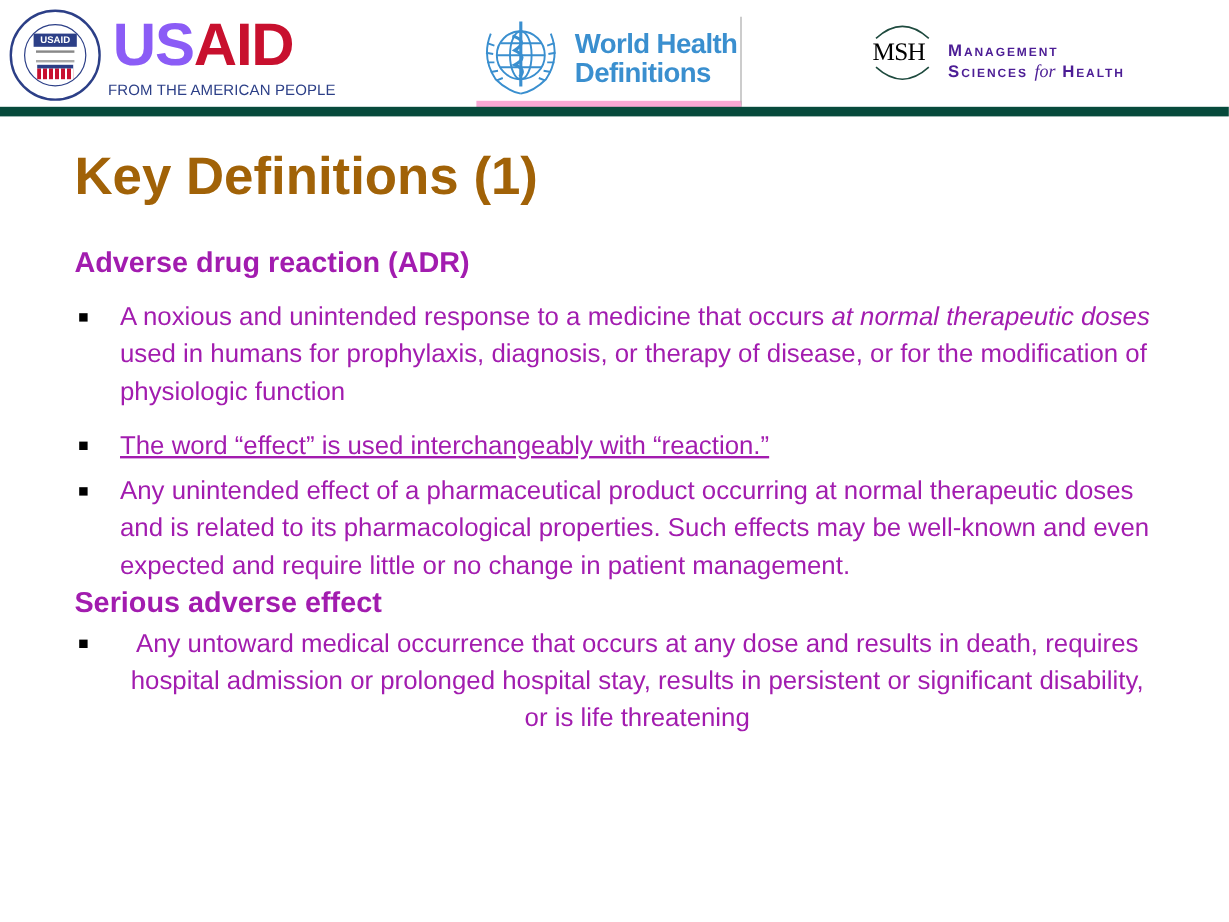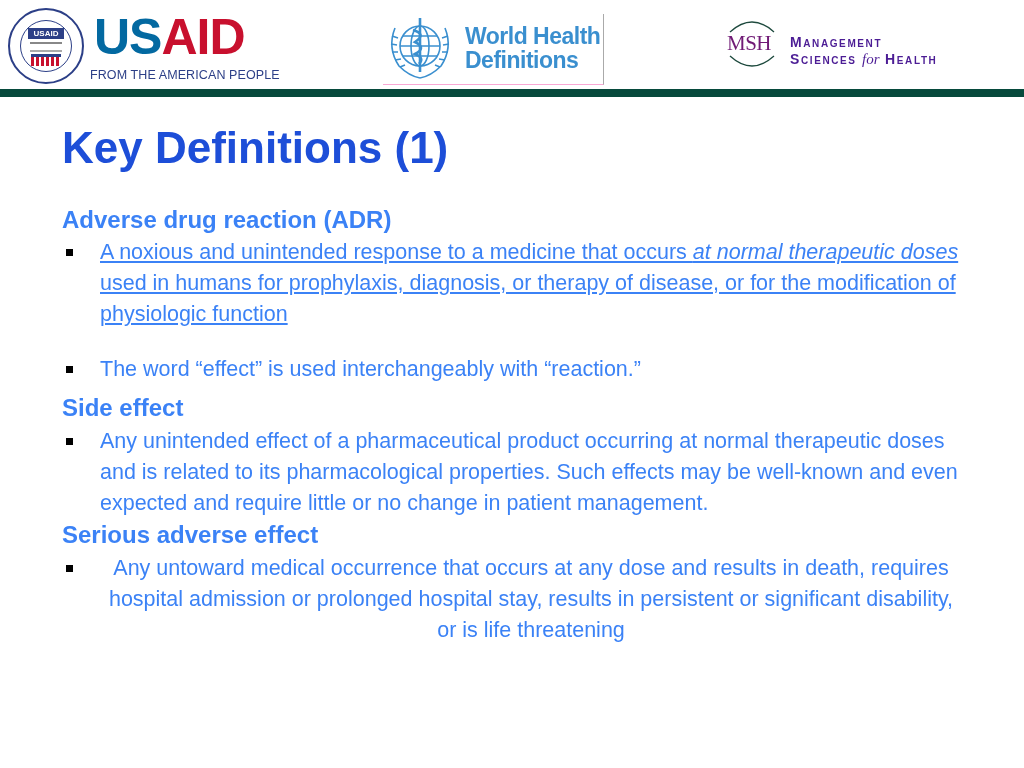--- a/index.html
+++ b/index.html
@@ -17,45 +17,45 @@
     .usaid-seal { position: absolute; left: 2px; top: 2px; width: 76px; height: 76px; border-radius: 50%;
       border: 2px solid #2c3f87; box-sizing: border-box; background: #fff; }
     .usaid-seal .inner { position: absolute; left: 10px; top: 10px; width: 52px; height: 52px; border-radius: 50%;
       border: 1px solid #2c3f87; box-sizing: border-box; }
     .usaid-seal .tag { position: absolute; left: 18px; top: 18px; width: 36px; height: 11px; background: #2c3f87;
       color: #fff; font-size: 8px; font-weight: bold; text-align: center; line-height: 11px; }
     .usaid-seal .hands { position: absolute; left: 20px; top: 32px; width: 32px; height: 6px; border-top: 2px solid #888; border-bottom: 2px solid #aaa; }
     .usaid-seal .stripes { position: absolute; left: 21px; top: 44px; width: 30px; height: 12px;
       background: repeating-linear-gradient(90deg, #c8102e 0 3px, #fff 3px 5px); border-top: 3px solid #2c3f87; box-sizing: border-box; }
     .usaid-word { position: absolute; left: 88px; top: 6px; font-size: 50px; font-weight: bold; letter-spacing: -1px; line-height: 50px; }
-    .usaid-word .us { color: #0369a1; }
+    .usaid-word .us { color: #8b5cf6; }
     .usaid-word .aid { color: #c8102e; }
     .usaid-tagline { position: absolute; left: 84px; top: 62px; font-size: 12.5px; color: #2c3f87; letter-spacing: 0.1px; white-space: nowrap; }
 
     
-    .who { position: absolute; left: 383px; top: 14px; width: 220px; height: 70px; border-right: 1px solid #aaa; border-bottom: 1px solid #f9a8d4; }
+    .who { position: absolute; left: 397px; top: 14px; width: 220px; height: 70px; border-right: 1px solid #aaa; border-bottom: 6px solid #f9a8d4; }
     .who-emblem { position: absolute; left: 0; top: 0; width: 74px; height: 68px; }
     .who-name { position: absolute; left: 82px; top: 10px; color: #3a8fcf; font-weight: bold; font-size: 23px; line-height: 24px; letter-spacing: -0.5px; white-space: nowrap; }
 
     
     .msh { position: absolute; left: 724px; top: 14px; width: 270px; height: 60px; }
     .msh-mark { position: absolute; left: 0; top: 4px; width: 56px; height: 52px; }
-    .msh-letters { position: absolute; left: 3px; top: 17px; font-family: "Liberation Serif", serif; font-size: 21px; color: #701a75; letter-spacing: -0.5px; }
+    .msh-letters { position: absolute; left: 3px; top: 17px; font-family: "Liberation Serif", serif; font-size: 21px; color: #000000; letter-spacing: -0.5px; }
     .msh-name { position: absolute; left: 66px; top: 20px; color: #4c1d95; font-weight: bold; font-size: 14px; line-height: 17px; letter-spacing: 1.6px; font-variant: small-caps; white-space: nowrap; }
     .msh-name .for { font-family: "Liberation Serif", serif; font-style: italic; font-weight: normal; letter-spacing: 0; font-variant: normal; font-size: 15px; }
 
-    .title { position: absolute; left: 62px; top: 118px; font-size: 44px; font-weight: bold; color: #1d4ed8; line-height: 60px; white-space: nowrap; }
+    .title { position: absolute; left: 62px; top: 118px; font-size: 44px; font-weight: bold; color: #a16207; line-height: 60px; white-space: nowrap; }
 
-    .content { position: absolute; left: 62px; top: 204px; width: 900px; color: #3b82f6; }
+    .content { position: absolute; left: 62px; top: 204px; width: 900px; color: #a21caf; }
     .section-heading { font-size: 24px; font-weight: bold; line-height: 32px; margin: 0; }
     .bullet { position: relative; padding-left: 38px; font-size: 21.5px; line-height: 31px; margin: 0; }
     .bullet .mark { position: absolute; left: 4px; top: 12px; width: 7px; height: 7px; background: #000; }
     .s1 { }
-    .s1 .b1 { margin-top: 1px; text-decoration: underline; }
-    .s1 .b2 { margin-top: 24px; }
+    .s1 .b1 { margin-top: 13px; }
+    .s1 .b2 { margin-top: 14px; text-decoration: underline; }
     .s2 { margin-top: 7px; }
     .s2 .b1 { margin-top: 2px; }
     .s3 { margin-top: 0; }
     .s3 .b1 { margin-top: 2px; text-align: center; }
     .it { font-style: italic; }
   </style>
 </head>
 <body>
 
 <div class="header">
@@ -115,21 +115,20 @@
     <p class="section-heading">Adverse drug reaction (ADR)</p>
     <p class="bullet b1">
       <span class="mark"></span><span>A noxious and unintended response to a medicine that occurs </span><span class="it">at normal therapeutic doses</span><span> used in humans for prophylaxis, diagnosis, or therapy of disease, or for the modification of physiologic function</span>
     </p>
     <p class="bullet b2">
       <span class="mark"></span><span>The word “effect” is used interchangeably with “reaction.”</span>
     </p>
   </div>
 
   <div class="section s2">
-    <p class="section-heading">Side effect</p>
     <p class="bullet b1">
       <span class="mark"></span><span>Any unintended effect of a pharmaceutical product occurring at normal therapeutic doses and is related to its pharmacological properties. Such effects may be well-known and even expected and require little or no change in patient management.</span>
     </p>
   </div>
 
   <div class="section s3">
     <p class="section-heading">Serious adverse effect</p>
     <p class="bullet b1">
       <span class="mark"></span><span>Any untoward medical occurrence that occurs at any dose and results in death, requires hospital admission or prolonged hospital stay, results in persistent or significant disability, or is life threatening</span>
     </p>

